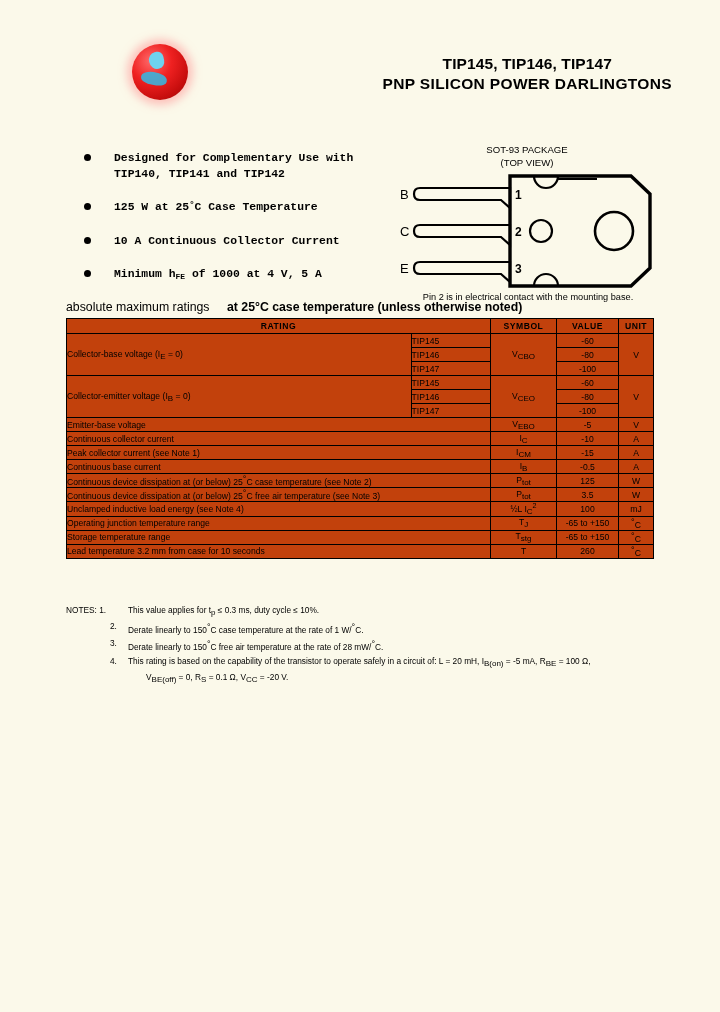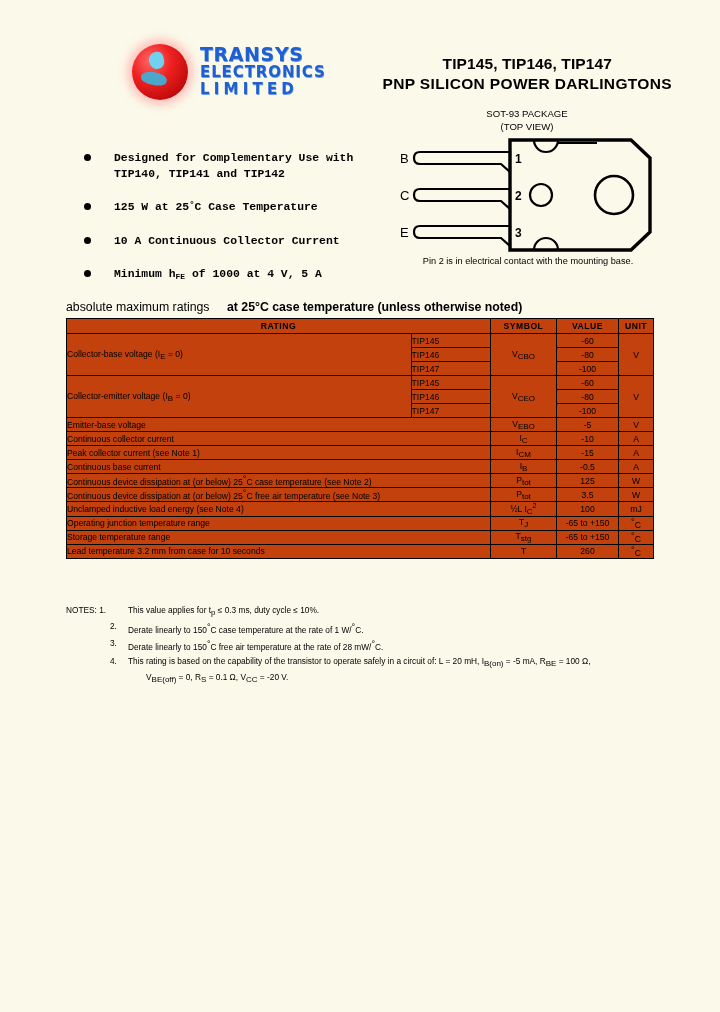--- a/index.html
+++ b/index.html
@@ -109,21 +109,21 @@
     width: 7px; height: 7px;
     border-radius: 50%;
     background: #000;
   }
   sub { font-size: 8px; vertical-align: -2px; }
   .deg { font-size: 9px; vertical-align: 3px; }
 
   
   .pkg {
     position: absolute;
-    left: 398px; top: 108px;
+    left: 398px; top: 144px;
     width: 258px; height: 165px;
   }
   .pkg-title {
     position: absolute;
     left: 0; top: 0;
     width: 258px;
     text-align: center;
     font-size: 9.6px;
     line-height: 1.32;
   }
@@ -190,25 +190,20 @@
   .note-body { flex: 1; }
   .note-cont { padding-left: 80px; }
 </style>
 </head>
 <body>
 
 <div class="header">
 
   <div class="logo-block">
     <div class="globe"></div>
-    <div class="logo-text">
-      <div class="lt1">TRANSYS</div>
-      <div class="lt2">ELECTRONICS</div>
-      <div class="lt3">LIMITED</div>
-    </div>
   </div>
 
   <div class="title-block">
     <div class="title-1">TIP145, TIP146, TIP147</div>
     <div class="title-2">PNP SILICON POWER DARLINGTONS</div>
   </div>
 
 </div>
 
 <div class="features">

